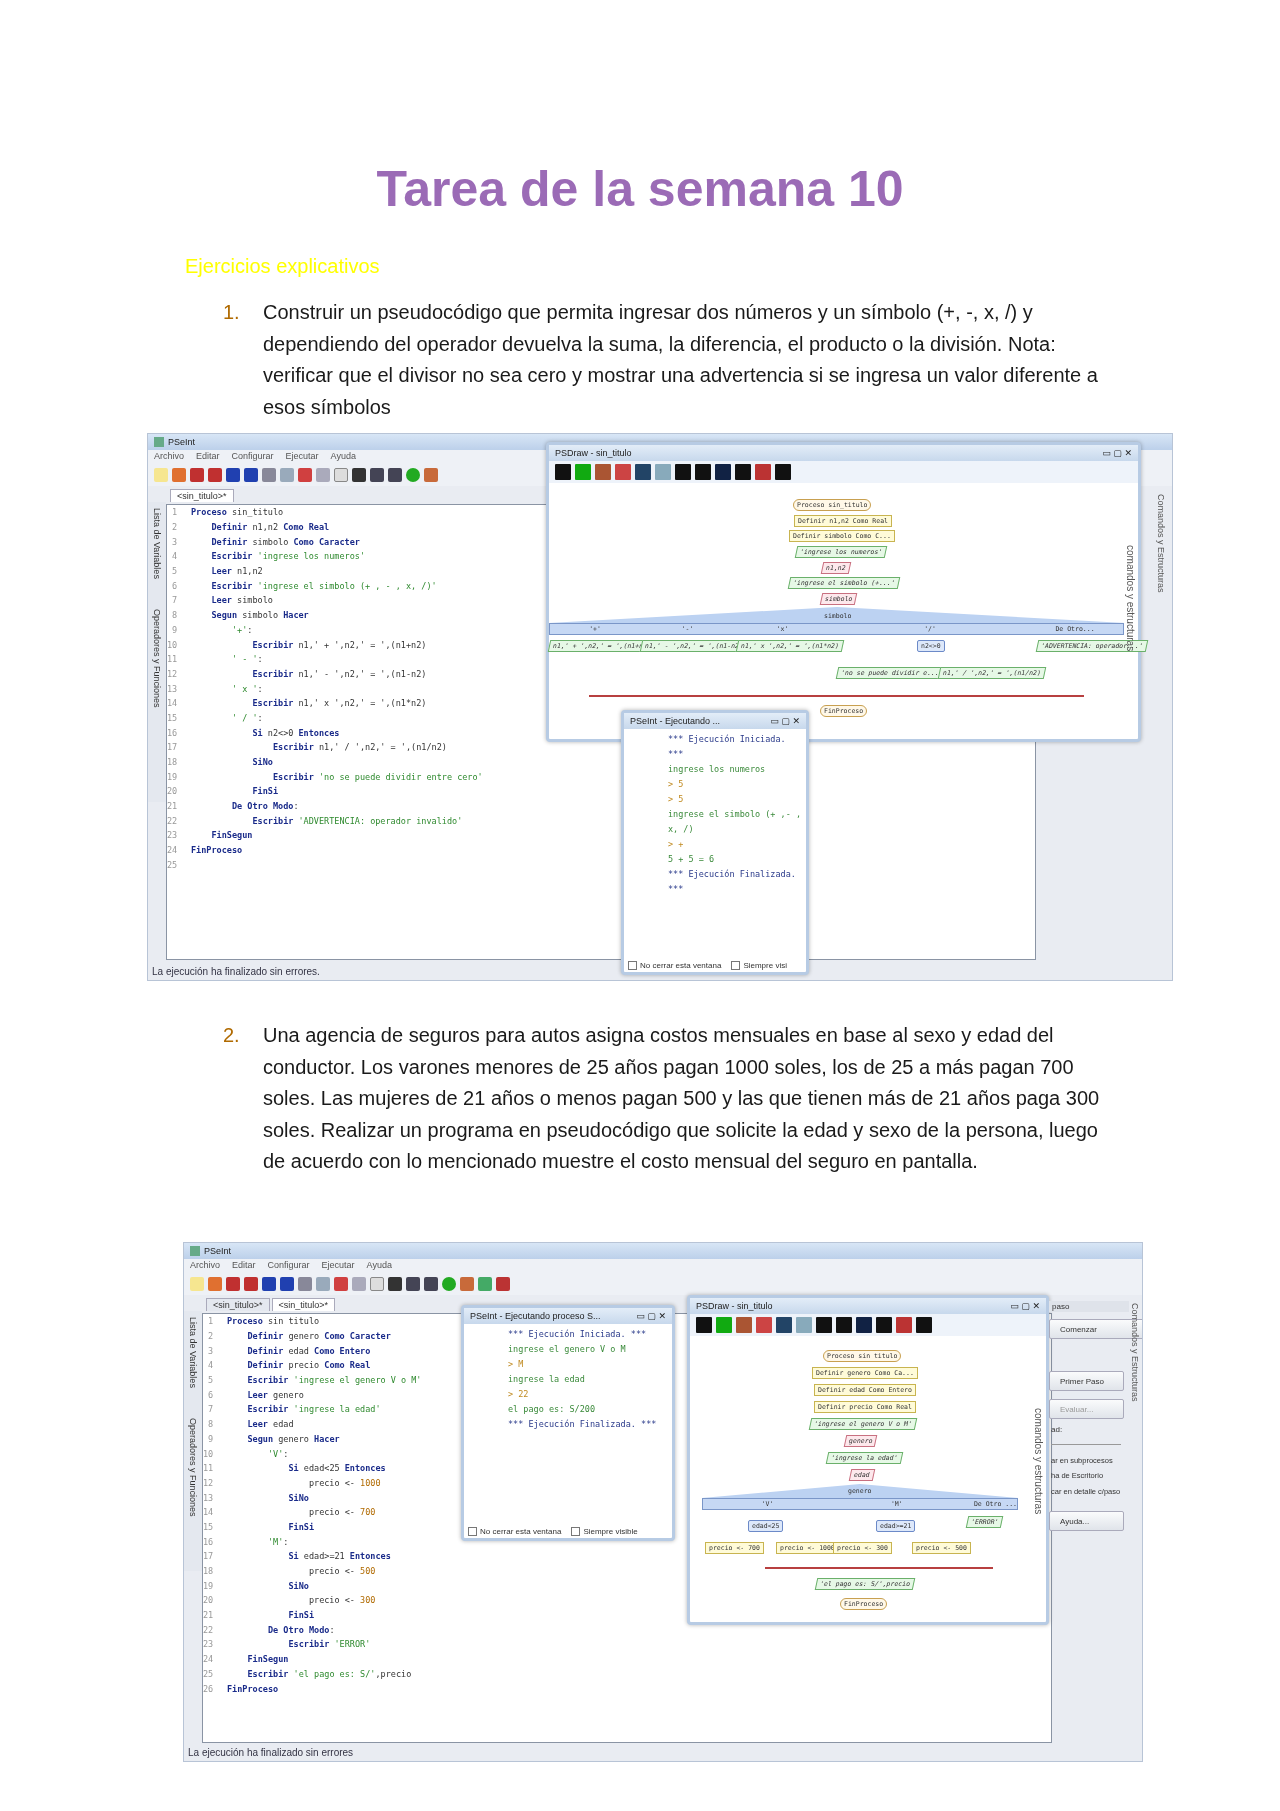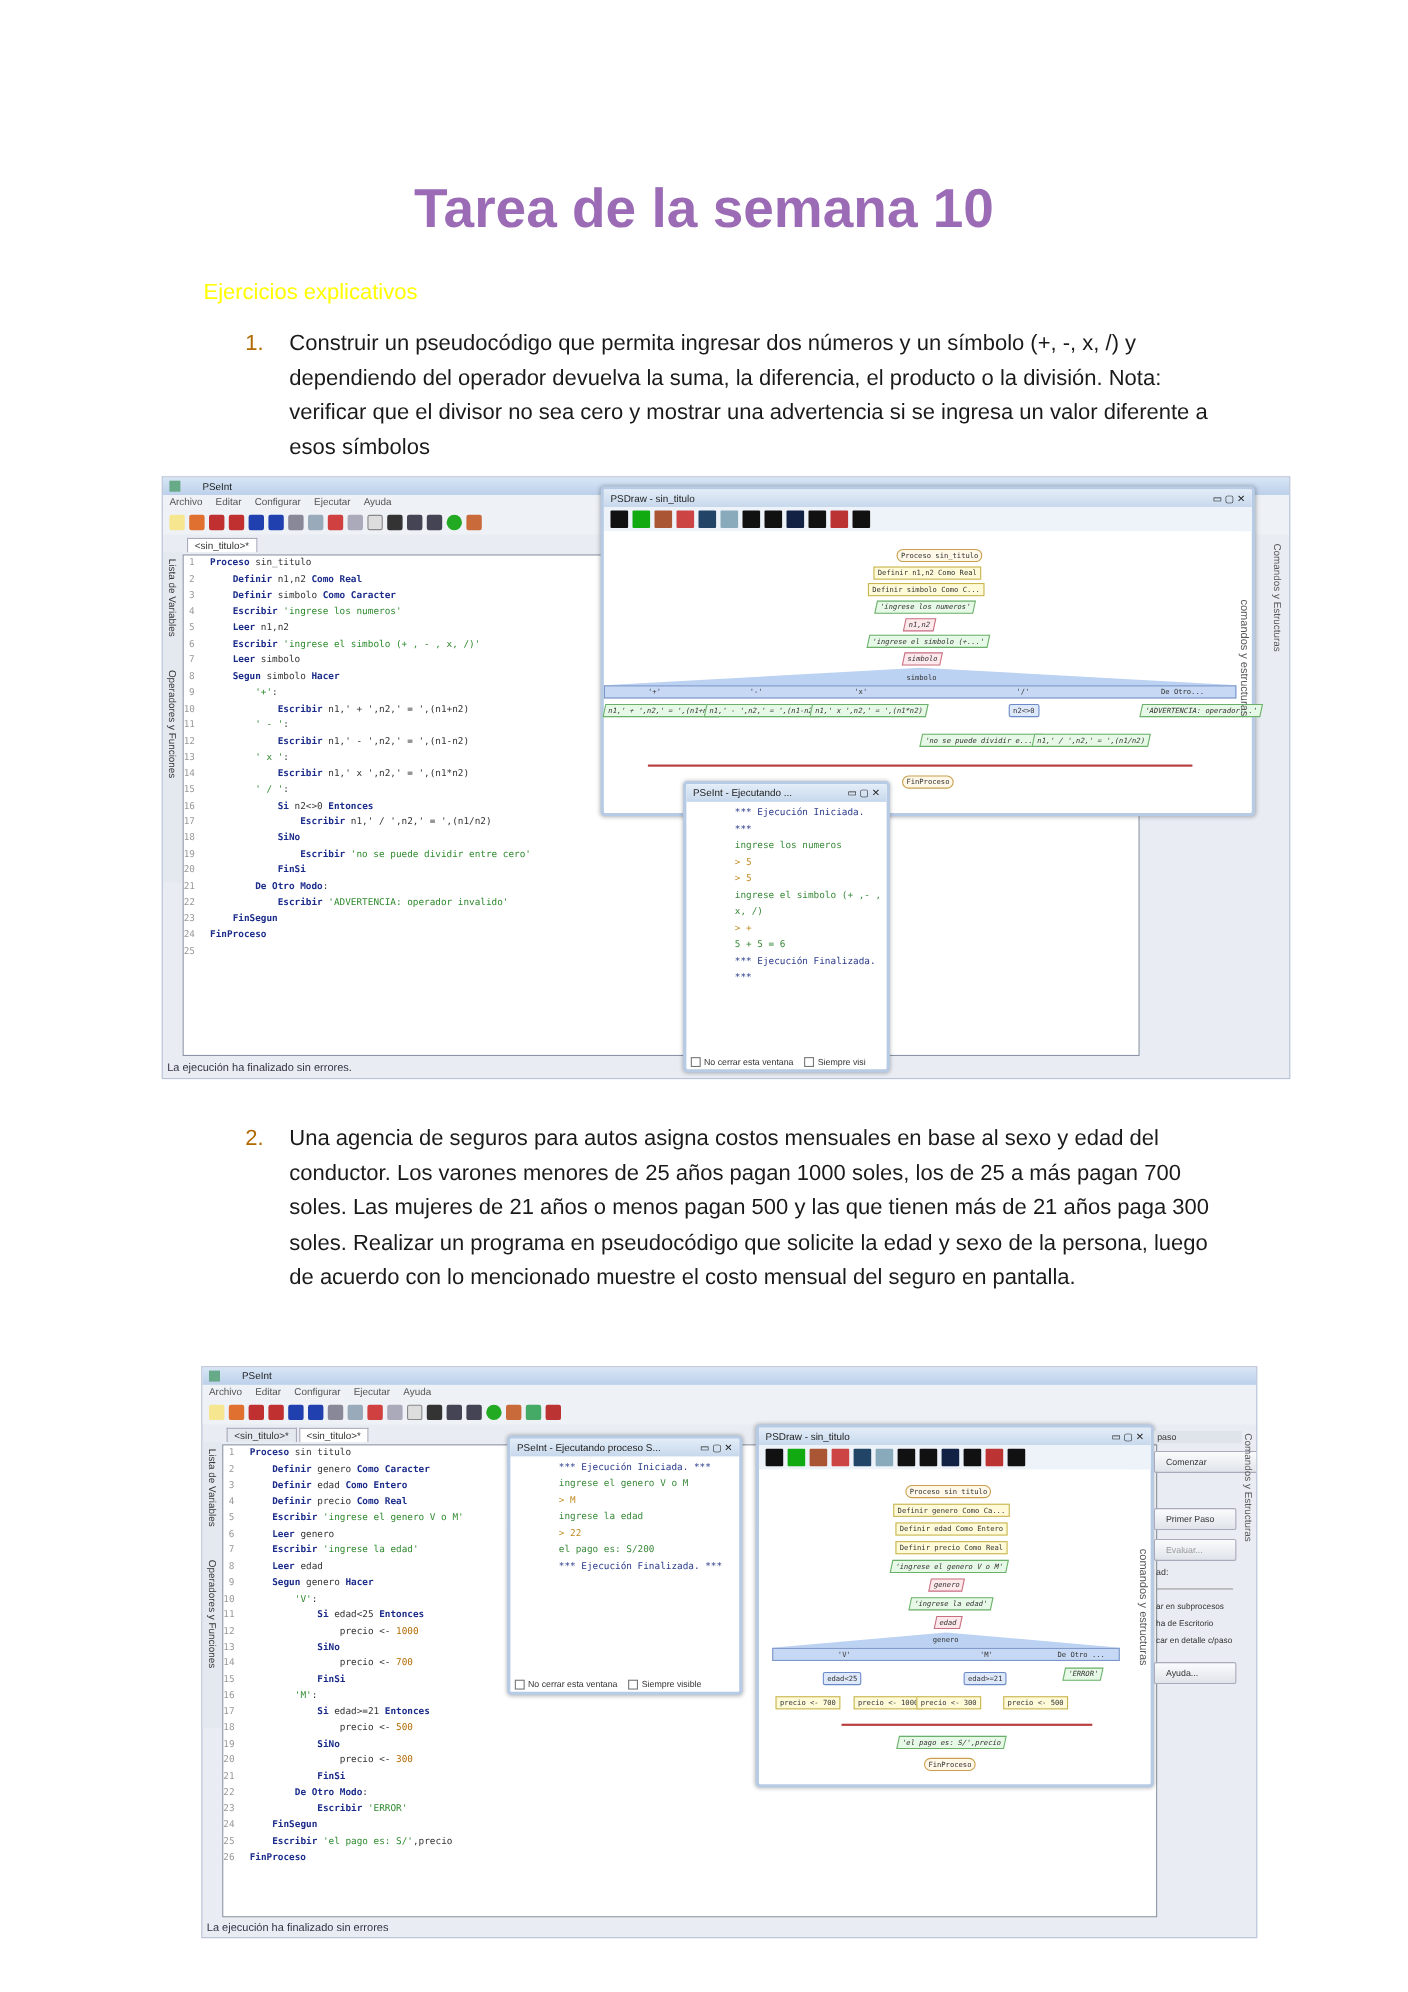--- a/index.html
+++ b/index.html
@@ -3,21 +3,21 @@
 <meta charset="utf-8">
 <style>
   * { box-sizing: border-box; margin: 0; padding: 0; }
   body { width: 1280px; height: 1811px; background: #ffffff; font-family: "Liberation Sans", sans-serif; position: relative; overflow: hidden; }
   .title { position: absolute; left: 0; width: 1280px; top: 160px; text-align: center; font-size: 50px; font-weight: bold; color: #9b6bb6; }
   .subhead { position: absolute; left: 185px; top: 255px; font-size: 20px; color: #ffff00; }
   .ex { position: absolute; left: 223px; width: 880px; font-size: 20px; line-height: 31.5px; color: #1a1a1a; }
   .ex .num { position: absolute; left: 0; top: 0; }
   .ex .txt { margin-left: 40px; display: block; }
   .shot { position: absolute; background: #e9ecf2; overflow: hidden; border: 1px solid #b8c4d6; }
-  .winbar { height: 16px; background: linear-gradient(#d8e6f6, #bcd0ea); font-size: 9px; color: #222; padding: 2px 6px; display: flex; align-items: center; gap: 20px; }
+  .winbar { height: 16px; background: linear-gradient(#d8e6f6, #bcd0ea); font-size: 9px; color: #222; padding: 2px 6px; display: flex; align-items: center; gap: 4px; }
   .menubar { height: 14px; background: #eef1f6; font-size: 9px; color: #555; display: flex; gap: 12px; padding: 1px 6px; }
   .toolbar { height: 22px; background: #eef1f6; display: flex; align-items: center; gap: 4px; padding: 0 6px; }
   .tb { width: 14px; height: 14px; border-radius: 2px; display: inline-block; }
   .tabs { height: 16px; display: flex; align-items: flex-end; padding-left: 22px; gap: 2px; }
   .tab { font-size: 9px; background: #fff; border: 1px solid #aab; border-bottom: none; padding: 1px 6px; color: #333; }
   .sidebar-v { position: absolute; left: 0; width: 18px; background: #e4e8ef; font-size: 9px; color: #333; writing-mode: vertical-rl; display: flex; align-items: center; padding-top: 6px; }
   .editor { position: absolute; background: #fff; border: 1px solid #8a94a4; font-family: "DejaVu Sans Mono", monospace; font-size: 8.5px; }
   .line { height: 14.7px; display: flex; align-items: center; white-space: pre; }
   .ln { width: 24px; text-align: right; color: #999; padding-right: 14px; flex-shrink: 0; }
   .kw { color: #1a2b8a; font-weight: bold; }
@@ -136,21 +136,21 @@
       <span class="dt" style="background:#246"></span>
       <span class="dt" style="background:#8ab"></span>
       <span class="dt"></span>
       <span class="dt"></span>
       <span class="dt" style="background:#124"></span>
       <span class="dt"></span>
       <span class="dt" style="background:#b33"></span>
       <span class="dt"></span>
     </div>
     <div class="flow" style="height:252px; width:575px;">
-      <div class="node n-term" style="left:266px;top:16px;">Proceso sin_titulo</div>
+      <div class="node n-term" style="left:244px;top:16px;">Proceso sin_titulo</div>
       <div class="node n-def" style="left:245px;top:32px;">Definir n1,n2 Como Real</div>
       <div class="node n-def" style="left:240px;top:47px;">Definir simbolo Como C...</div>
       <div class="node n-out" style="left:247px;top:63px;">'ingrese los numeros'</div>
       <div class="node n-in" style="left:273px;top:79px;">n1,n2</div>
       <div class="node n-out" style="left:240px;top:94px;">'ingrese el simbolo (+...'</div>
       <div class="node n-in" style="left:272px;top:110px;">simbolo</div>
       <div class="switch-tri" style="left:0;top:124px;border-left-width:288px;border-right-width:288px;border-bottom-width:16px;"></div>
       <div class="node" style="left:272px;top:128px;">simbolo</div>
       <div class="switch-bar" style="left:0;top:140px;width:575px;">
         <span style="width:90px;text-align:center">'+'</span>
@@ -317,21 +317,21 @@
       <div class="node n-def" style="left:124px;top:65px;">Definir precio Como Real</div>
       <div class="node n-out" style="left:120px;top:82px;">'ingrese el genero V o M'</div>
       <div class="node n-in" style="left:155px;top:99px;">genero</div>
       <div class="node n-out" style="left:137px;top:116px;">'ingrese la edad'</div>
       <div class="node n-in" style="left:160px;top:133px;">edad</div>
       <div class="switch-tri" style="left:12px;top:148px;border-left-width:158px;border-right-width:158px;border-bottom-width:14px;"></div>
       <div class="node" style="left:155px;top:150px;">genero</div>
       <div class="switch-bar" style="left:12px;top:162px;width:316px;">
         <span style="width:130px;text-align:center">'V'</span>
         <span style="width:130px;text-align:center">'M'</span>
-        <span style="width:56px;text-align:left">De Otro ...</span>
+        <span style="width:56px;text-align:right">De Otro ...</span>
       </div>
       <div class="node n-dia" style="left:58px;top:184px;">edad&lt;25</div>
       <div class="node n-dia" style="left:186px;top:184px;">edad&gt;=21</div>
       <div class="node n-out" style="left:277px;top:180px;">'ERROR'</div>
       <div class="node n-def" style="left:15px;top:206px;">precio &lt;- 700</div>
       <div class="node n-def" style="left:86px;top:206px;">precio &lt;- 1000</div>
       <div class="node n-def" style="left:143px;top:206px;">precio &lt;- 300</div>
       <div class="node n-def" style="left:222px;top:206px;">precio &lt;- 500</div>
       <div class="hline" style="left:75px;top:231px;width:228px;"></div>
       <div class="node n-out" style="left:126px;top:242px;">'el pago es: S/',precio</div>

